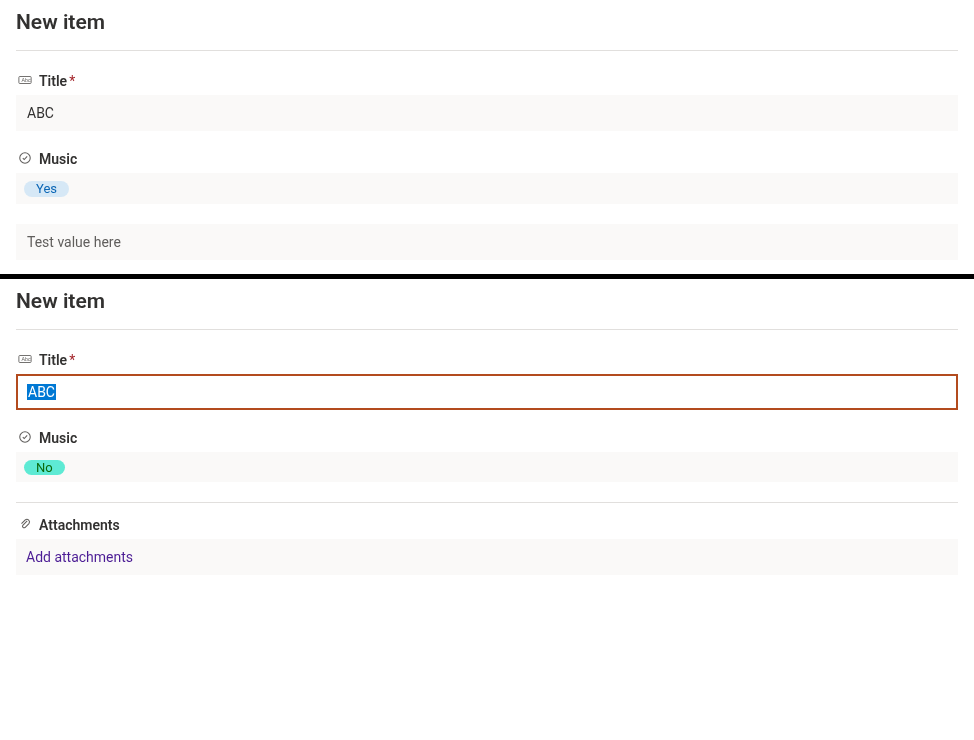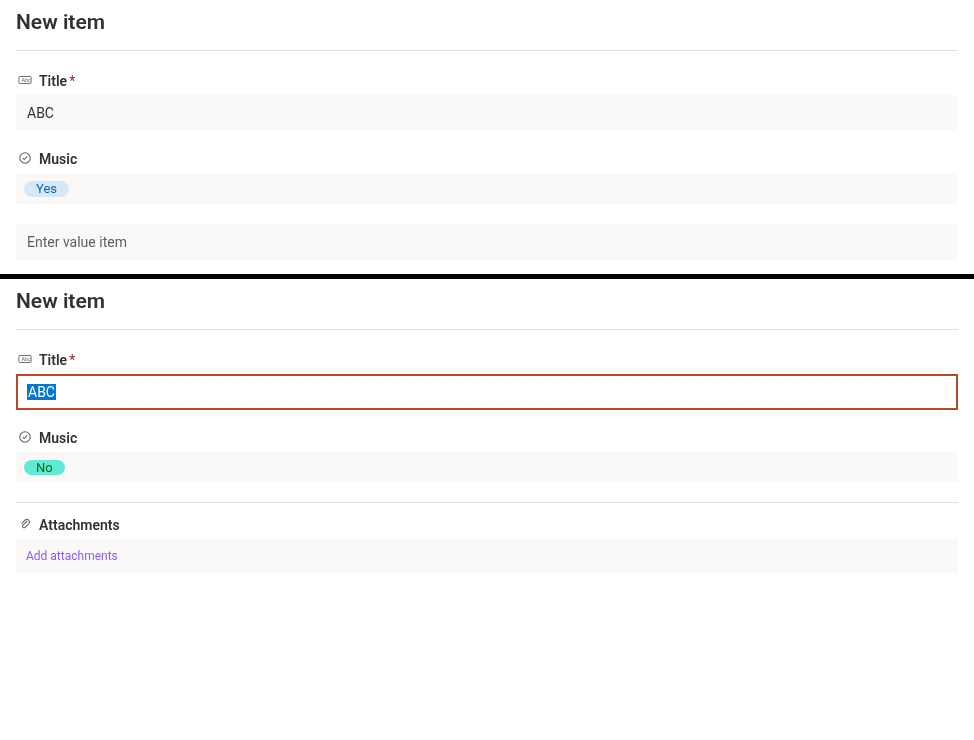--- a/index.html
+++ b/index.html
@@ -91,22 +91,22 @@
     background: #d6e8f6;
     color: #0b66b5;
   }
   .pill.no {
     background: #5eead4;
     color: #0b6a0b;
   }
   .add-attachments {
     background: #faf9f8;
     padding: 10px 10px;
-    color: #8b5cf6;
-    font-size: 12px;
+    color: #4c1d95;
+    font-size: 14px;
     cursor: pointer;
   }
   .divider-black {
     height: 5px;
     background: #000000;
     width: 100%;
   }
   .section-hr {
     border: none;
     border-top: 1px solid #e1dfdd;
@@ -145,21 +145,21 @@
         </svg>
       </span>
       <span class="field-label">Music</span>
     </div>
     <div class="pill-container">
       <span class="pill yes">Yes</span>
     </div>
   </div>
 
   <div class="field" style="margin-bottom:4px;">
-    <div class="input-box placeholder">Enter value item</div>
+    <div class="input-box placeholder">Test value here</div>
   </div>
 
 </div>
 
 <div class="divider-black"></div>
 
 <div class="form-section" style="padding-top:6px;">
 
   <div class="form-header">New item</div>
   <hr class="hr">

